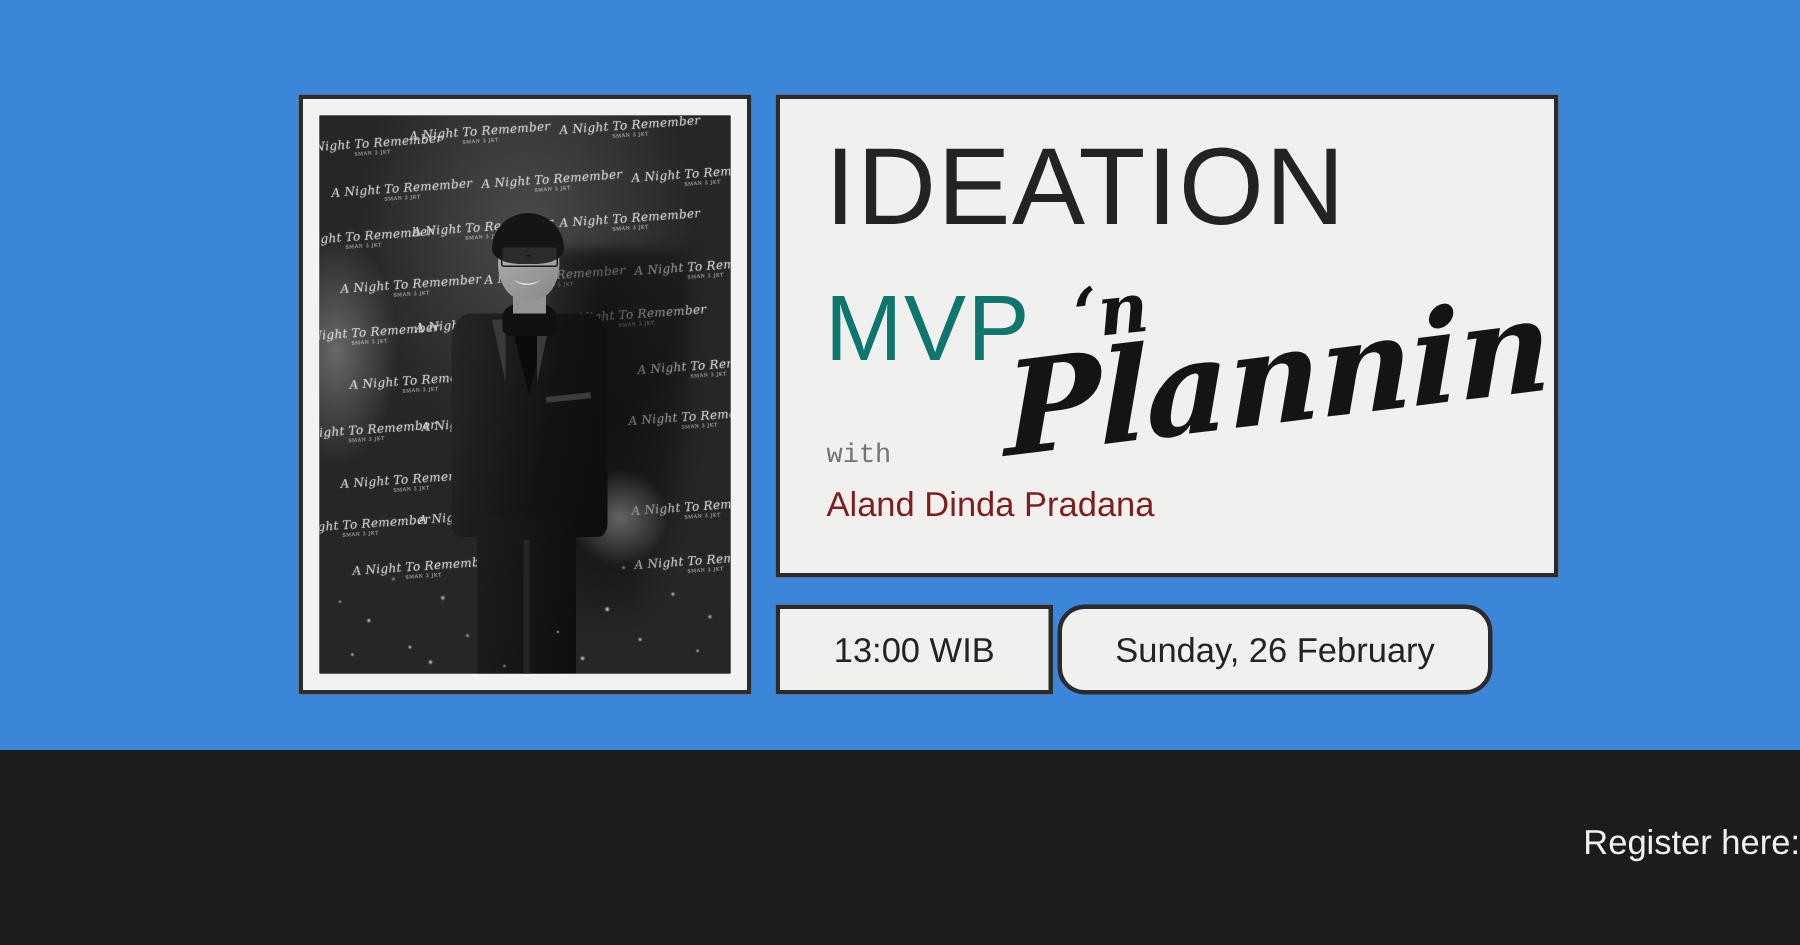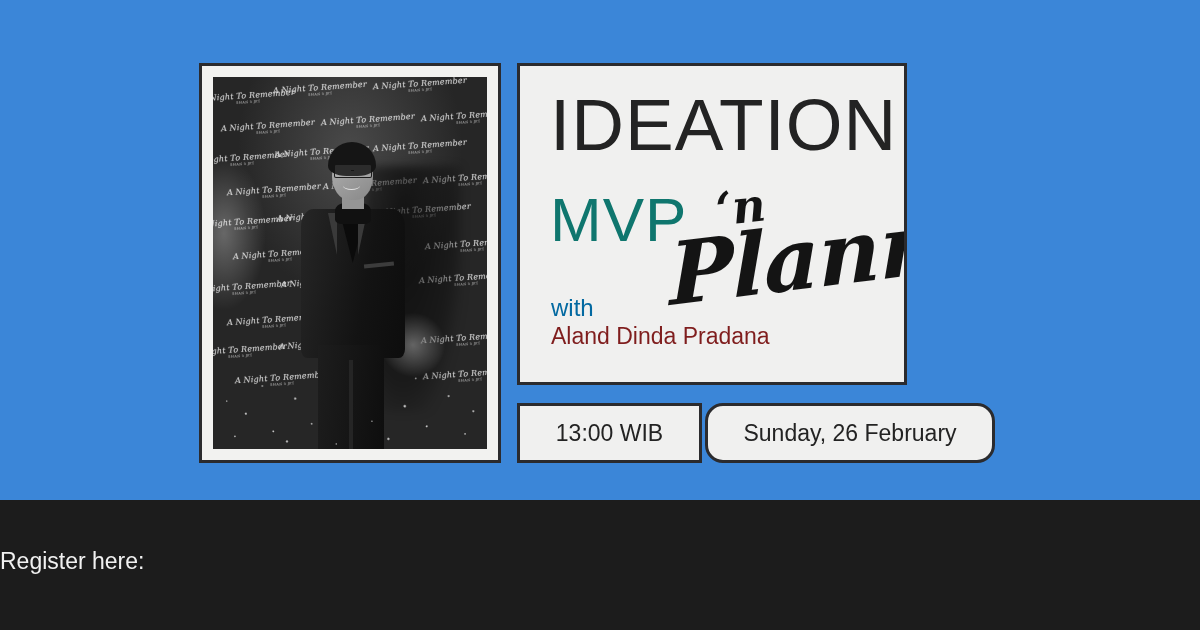--- a/index.html
+++ b/index.html
@@ -241,21 +241,21 @@
       radial-gradient(1.2px 1.2px at 5% 62%, rgba(255,255,255,0.7), transparent),
       radial-gradient(1.2px 1.2px at 45% 96%, rgba(255,255,255,0.7), transparent),
       radial-gradient(1.2px 1.2px at 58% 78%, rgba(255,255,255,0.65), transparent);
   }
 
   
   #title-card {
     position: absolute;
     left: 517px;
     top: 63px;
-    width: 390px;
+    width: 522px;
     height: 322px;
     box-sizing: border-box;
     border: 3px solid #2b2b2e;
     background: #f0f0ef;
     overflow: hidden;
   }
   #ideation {
     position: absolute;
     left: 30px;
     top: 22px;
@@ -299,23 +299,23 @@
     font-style: italic;
     color: #141414;
     font-family: "DejaVu Serif", serif;
     transform: rotate(-7deg) skewX(-6deg);
     letter-spacing: -1px;
   }
   #with-label {
     position: absolute;
     left: 31px;
     top: 228px;
-    font-size: 24px;
-    color: #0369a1;
-    font-family: Liberation Sans, sans-serif;
+    font-size: 18px;
+    color: #737373;
+    font-family: Liberation Mono, monospace;
   }
   #speaker-name {
     position: absolute;
     left: 31px;
     top: 257px;
     font-size: 23px;
     color: #7f1d1d;
     font-family: "Liberation Sans", sans-serif;
   }
 
@@ -340,21 +340,21 @@
   
   #footer {
     position: absolute;
     left: 0;
     top: 500px;
     width: 1200px;
     height: 130px;
     background: #1c1c1c;
     display: flex;
     flex-direction: column;
-    align-items: flex-start;
+    align-items: flex-end;
     justify-content: center;
   }
   #register-label {
     color: #f1f1f1;
     font-size: 23px;
     font-family: "Liberation Sans", sans-serif;
     margin-bottom: 8px;
   }
   #register-link {
     color: #ffffff;

